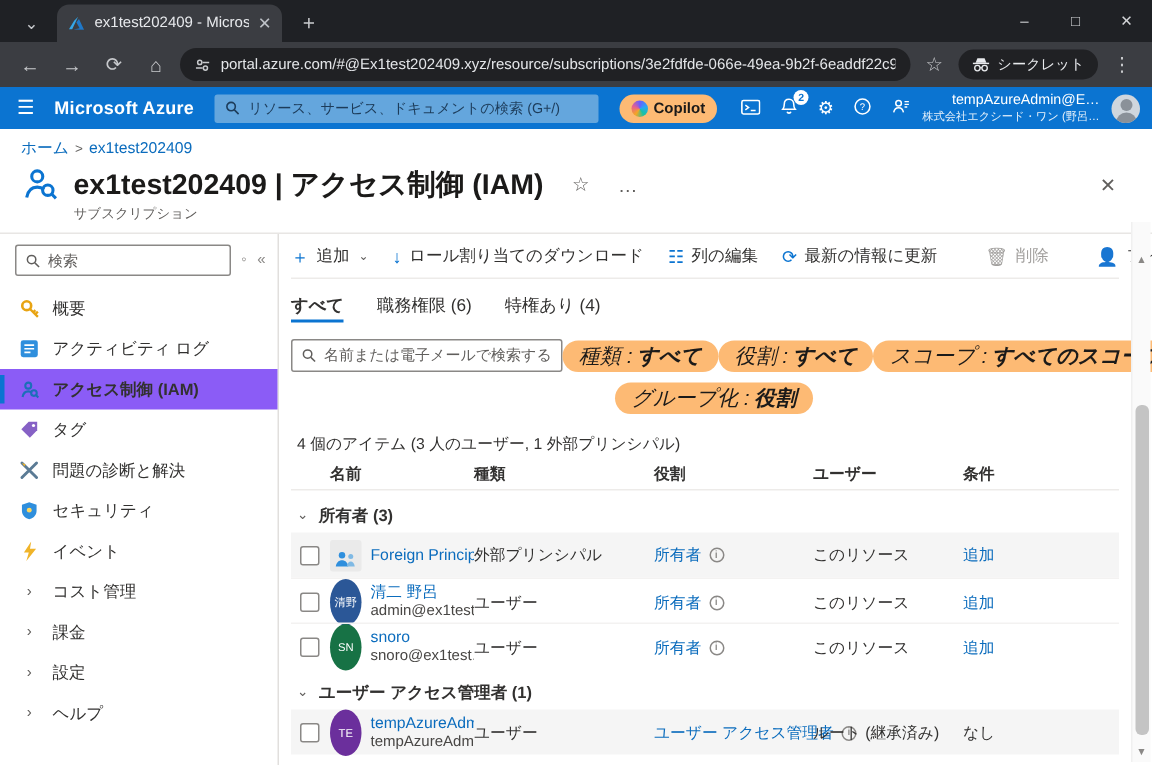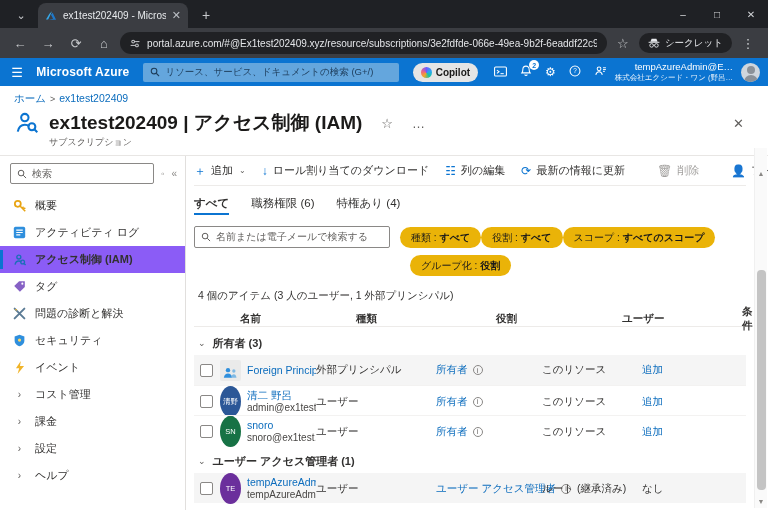--- a/index.html
+++ b/index.html
@@ -23,21 +23,21 @@
   .omnibox { flex:1; height:22px; background:#202124; border-radius:11px; display:flex; align-items:center; padding:0 10px; gap:7px; min-width:0; }
   .omnibox .url { font-size:10px; color:#e4e6e9; white-space:nowrap; overflow:hidden; }
   .incog-chip { height:20px; background:#202124; border-radius:10px; display:flex; align-items:center; gap:5px; padding:0 9px; color:#e8eaed; font-size:9.5px; flex-shrink:0; }
 
   
   .azurebar { height:28px; background:#0a69c6; background:#0b74d1; display:flex; align-items:center; color:#fff; padding:0 6px; gap:8px; flex-shrink:0; }
   .az-burger { width:24px; text-align:center; font-size:13px; }
   .az-brand { font-size:12px; font-weight:bold; letter-spacing:.2px; margin-right:6px; white-space:nowrap; }
   .az-search { width:275px; height:19px; background:#64a6dd; border-radius:2px; display:flex; align-items:center; gap:5px; padding:0 7px; }
   .az-search span { font-size:9.5px; color:#1d3c5a; white-space:nowrap; overflow:hidden; }
-  .copilot { height:19px; background:#e5e5e5; border-radius:10px; display:flex; align-items:center; gap:4px; padding:0 8px; margin-left:6px; }
+  .copilot { height:19px; background:#fdba74; border-radius:10px; display:flex; align-items:center; gap:4px; padding:0 8px; margin-left:6px; }
   .copilot-ico { width:11px; height:11px; border-radius:50%; background:conic-gradient(#6a5cff,#2aa6f5,#17c3a3,#f5a623,#e8618c,#6a5cff); }
   .copilot span { color:#1b1a19; font-size:10px; font-weight:bold; }
   .az-icons { display:flex; align-items:center; gap:13px; margin-left:8px; }
   .az-ico { font-size:12px; color:#fff; position:relative; line-height:1; }
   .badge { position:absolute; top:-5px; right:-7px; background:#fff; color:#0b74d1; font-size:7px; font-weight:bold;
     width:10px; height:10px; border-radius:50%; display:flex; align-items:center; justify-content:center; }
   .account { margin-left:auto; text-align:right; line-height:1.25; white-space:nowrap; }
   .account .l1 { font-size:9.5px; }
   .account .l2 { font-size:7.5px; opacity:.9; }
   .az-avatar { width:19px; height:19px; border-radius:50%; background:#cfd6dd; position:relative; overflow:hidden; flex-shrink:0; margin-right:2px; }
@@ -84,29 +84,29 @@
 
   .tabs { display:flex; gap:22px; height:32px; align-items:flex-end; padding-bottom:0; }
   .ptab { font-size:11.5px; color:#323130; padding-bottom:7px; position:relative; }
   .ptab.active { font-weight:bold; }
   .ptab.active::after { content:""; position:absolute; left:0; right:0; bottom:3px; height:2px; background:#0b74d1; }
 
   .filters { margin-top:8px; }
   .frow { display:flex; align-items:flex-end; }
   .fsearch { width:196px; height:22px; border:1px solid #8a8886; border-radius:2px; display:flex; align-items:center; gap:5px; padding:0 6px; }
   .fsearch span { font-size:10px; color:#605e5c; white-space:nowrap; overflow:hidden; }
-  .pill { height:21px; background:#eab308; border-radius:11px; display:flex; align-items:center; padding:0 11px; font-size:10px; color:#1b1a19; white-space:nowrap; }
+  .pill { height:21px; background:#fdba74; border-radius:11px; display:flex; align-items:center; padding:0 11px; font-size:14px; color:#1b1a19; white-space:nowrap;font-style:italic; }
   .pill b { margin-left:3px; }
   .pill-gap { width:10px; }
   .frow2 { margin-top:7px; padding-left:216px; }
 
   .count { margin-top:13px; font-size:10.5px; color:#323130; padding-left:4px; }
 
   .grid { display:grid; grid-template-columns:26px 96px 120px 106px 100px 1fr; align-items:center; }
-  .thead { margin-top:2px; height:22px; font-size:10.5px; font-weight:bold; color:#323130; border-bottom:1px solid #edebe9;gap:20px; }
+  .thead { margin-top:2px; height:22px; font-size:10.5px; font-weight:bold; color:#323130; border-bottom:1px solid #edebe9; }
   .group-h { height:24px; display:flex; align-items:center; gap:7px; font-size:11px; font-weight:bold; color:#323130; padding-left:4px; margin-top:4px; }
   .group-h .gchev { font-size:9px; color:#605e5c; font-weight:normal; }
   .rrow { height:30px; font-size:10.5px; color:#323130; }
   .rrow.hl { background:#f5f5f5; }
   .rrow + .rrow { border-top:1px solid #f3f2f1; }
   .cb { width:13px; height:13px; border:1px solid #8a8886; border-radius:2px; background:#fff; margin-left:6px; }
   .namecell { display:flex; align-items:center; gap:6px; min-width:0; }
   .nc-text { min-width:0; line-height:1.2; }
   .nm { color:#0b6cbd; font-size:10.5px; white-space:nowrap; overflow:hidden; display:block; }
   .em { color:#484644; font-size:10px; white-space:nowrap; overflow:hidden; display:block; }

